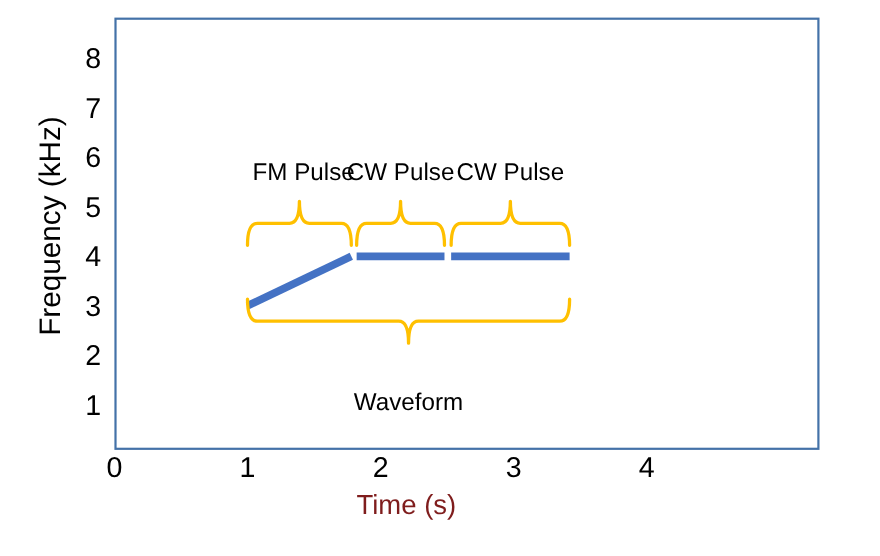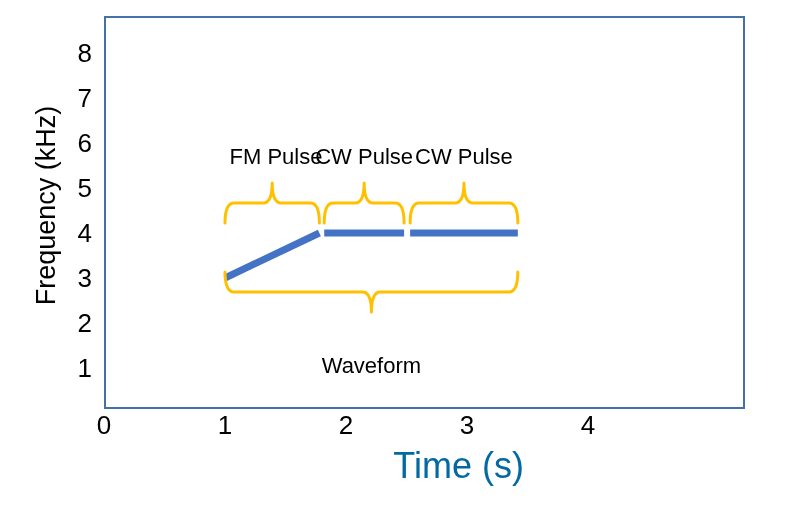--- a/index.html
+++ b/index.html
@@ -31,23 +31,23 @@
     transform-origin: center center;
     font-size: 27px;
     color: #000000;
     white-space: nowrap;
   }
   #x-axis-title {
     position: absolute;
     left: 324px;
     top: 445px;
     width: 200px;
-    text-align: right;
-    font-size: 36px;
-    color: #0369a1;
+    text-align: left;
+    font-size: 25px;
+    color: #7f1d1d;
   }
 
   
   .y-tick-label {
     position: absolute;
     right: 0;
     width: 40px;
     text-align: right;
     font-size: 26px;
     line-height: 26px;

